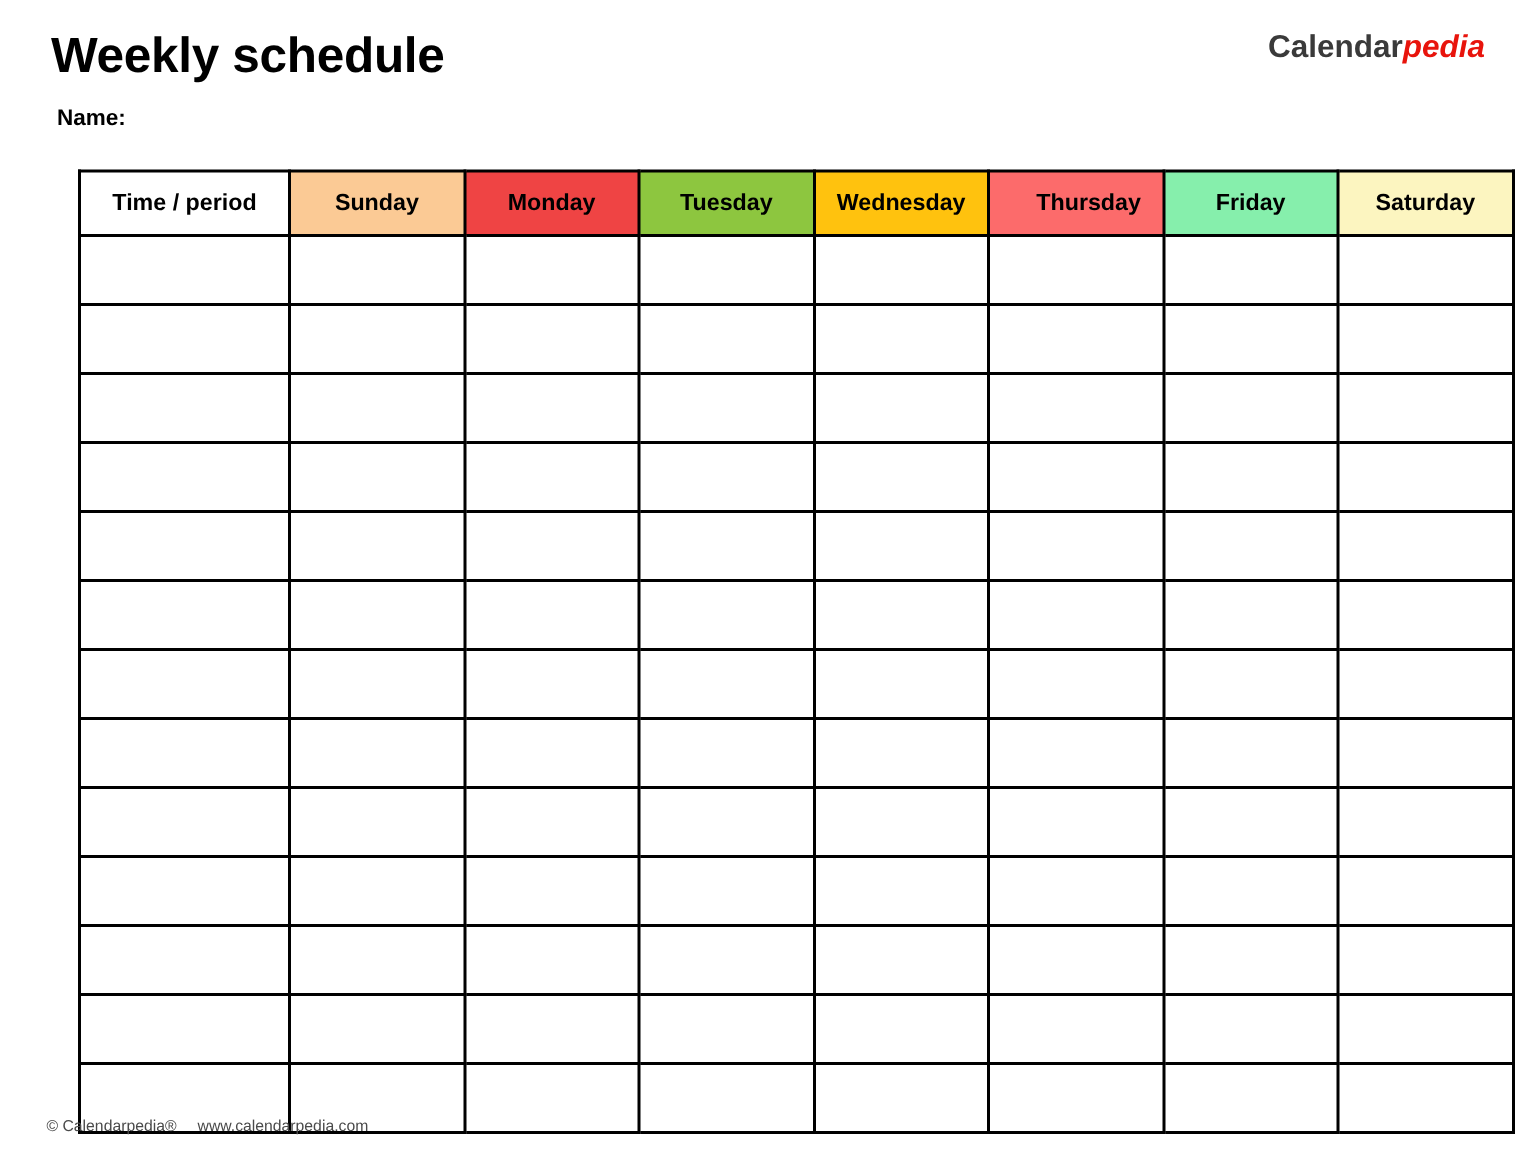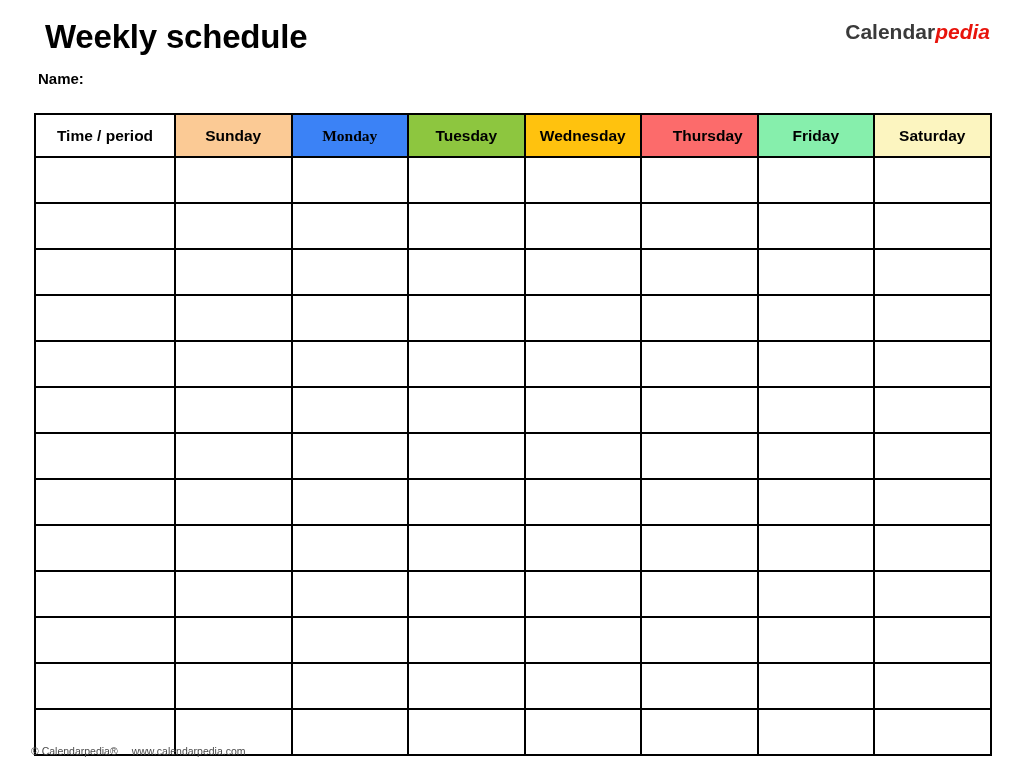--- a/index.html
+++ b/index.html
@@ -26,21 +26,21 @@
   
   .header {
     position: absolute;
     left: 34px;
     top: 18px;
     width: 956px;
     height: 70px;
   }
   .doc-title {
     position: absolute;
-    left: 11px;
+    left: 0;
     top: 0px;
     font-size: 33px;
     font-weight: bold;
     letter-spacing: -0.2px;
     color: #000000;
     white-space: nowrap;
   }
   .name-label {
     position: absolute;
     left: 4px;
@@ -83,20 +83,21 @@
   .schedule-wrap {
     position: absolute;
     left: 34px;
     top: 113px;
     width: 956px;
   }
   table.schedule {
     border-collapse: collapse;
     table-layout: fixed;
     width: 956px;
+    margin-left: 18px;
   }
   table.schedule th,
   table.schedule td {
     border: 2px solid #000000;
     padding: 0;
     margin: 0;
   }
   table.schedule th {
     height: 41px;
     font-size: 15.5px;
@@ -150,21 +151,21 @@
           <col class="c-day">
           <col class="c-day">
         <col class="c-day">
           <col class="c-day">
           <col class="c-day">
       </colgroup>
       <thead>
         <tr id="header-row">
             <th style="background: rgb(255, 255, 255);">Time / period</th>
             <th style="background: rgb(251, 202, 149);">Sunday</th>
-            <th style="background: #3b82f6; font-family: Liberation Serif, serif;">Monday</th>
+            <th style="background: #ef4444;">Monday</th>
             <th style="background: rgb(141, 198, 63);">Tuesday</th>
             <th style="background: rgb(255, 194, 14);">Wednesday</th>
             <th style="background: rgb(252, 107, 107); padding-left: 17px;">Thursday</th>
             <th style="background: #86efac;">Friday</th>
             <th style="background: rgb(252, 245, 192);">Saturday</th>
           </tr>
       </thead>
       <tbody id="body-rows">
           <tr>
             <td></td>

